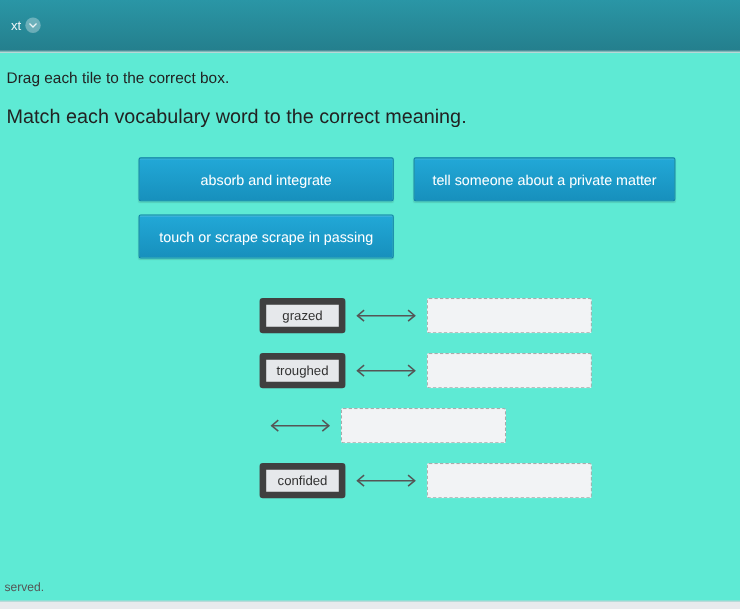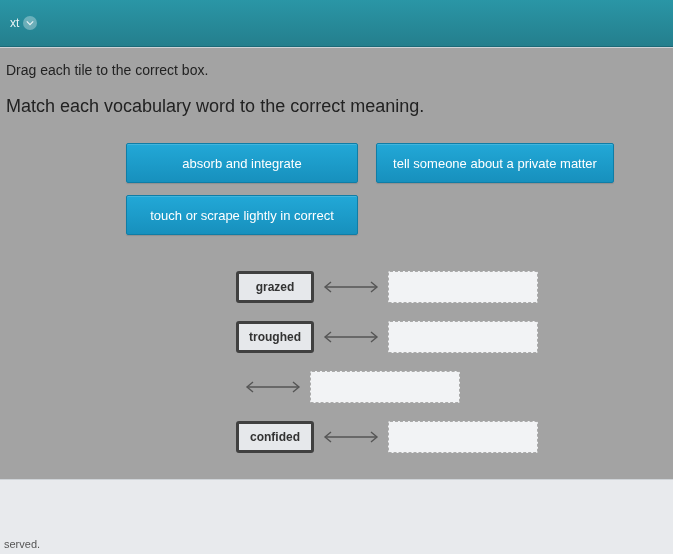--- a/index.html
+++ b/index.html
@@ -22,24 +22,24 @@
     margin-right: 14px;
     font-size: 12px;
     opacity: .9;
   }
   .titlebar .xt .chev {
     width: 14px; height: 14px; border-radius: 50%;
     background: rgba(255,255,255,.35);
     display: flex; align-items: center; justify-content: center;
   }
   .content {
-    background: #a3a3a3;
+    background: #5eead4;
     border-top: 1px solid #cfd3d7;
     border-bottom: 1px solid #cfd3d7;
-    height: 433px;
+    height: 500px;
     padding: 14px 10px 10px 6px;
   }
   .instruction1 { font-size: 14px; color: #222; margin-bottom: 18px; }
   .instruction2 { font-size: 18px; color: #222; margin-bottom: 26px; }
   .tiles {
     margin-left: 120px;
     margin-bottom: 34px;
   }
   .tile-row { display: flex; gap: 18px; margin-bottom: 12px; }
   .tile {
@@ -58,42 +58,41 @@
     padding: 0 10px;
   }
   .t-a { width: 232px; }
   .t-b { width: 238px; }
   .t-c { width: 232px; }
   .t-d { width: 238px; }
   .match-area { margin-left: 230px; }
   .match-row { display: flex; align-items: center; margin-bottom: 14px; height: 36px; }
   .vocab {
     width: 78px; height: 32px;
-    border: 3px solid #404040;
+    border: 6px solid #404040;
     border-radius: 3px;
     display: flex; align-items: center; justify-content: center;
     font-size: 12px;
     color: #333;
     background: #e6e8eb;
-    font-weight: bold;
   }
   .arrow {
     display: flex; align-items: center; justify-content: center;
     width: 74px;
   }
   .arrow svg { stroke: #555; }
   .drop {
     width: 150px; height: 32px;
     border: 1px dashed #aaa;
     border-radius: 2px;
     background: #f2f3f5;
   }
   .footer-cut {
     position: absolute;
-    left: 0; bottom: 2px;
+    left: 0; bottom: 12px;
     font-size: 11px;
     color: #555;
     padding: 2px 4px;
   }
 </style>
 </head>
 <body>
 
 <div class="titlebar">
   <span class="xt">
@@ -110,21 +109,21 @@
 
   <div class="instruction1">Drag each tile to the correct box.</div>
   <div class="instruction2">Match each vocabulary word to the correct meaning.</div>
 
   <div class="tiles">
     <div class="tile-row">
       <div class="tile t-a">absorb and integrate</div>
       <div class="tile t-b">tell someone about a private matter</div>
     </div>
     <div class="tile-row">
-      <div class="tile t-c">touch or scrape lightly in correct</div>
+      <div class="tile t-c">touch or scrape scrape in passing</div>
     </div>
   </div>
 
   <div class="match-area">
 
     <div class="match-row">
       <div class="vocab">grazed</div>
       <div class="arrow">
         <svg width="60" height="14" viewBox="0 0 60 14" fill="none" stroke-width="1.4">
           <line x1="4" y1="7" x2="56" y2="7"></line>

